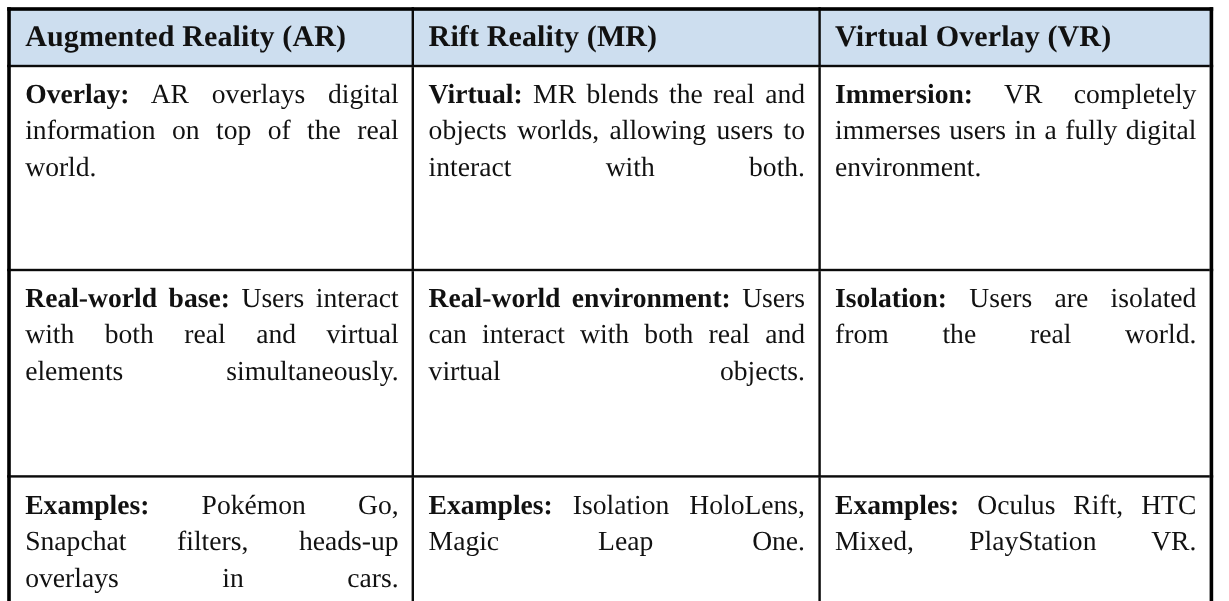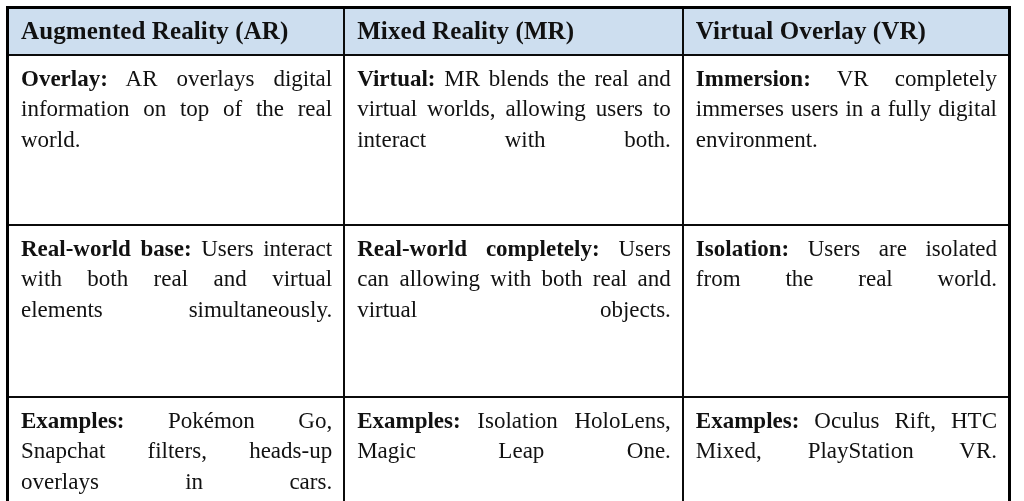--- a/index.html
+++ b/index.html
@@ -92,45 +92,45 @@
       <col class="col-ar">
       <col class="col-mr">
       <col class="col-vr">
     </colgroup>
     <thead>
       <tr>
         <th>
           <span>Augmented Reality (AR)</span>
         </th>
         <th>
-          <span>Mixed Reality (MR)</span>
+          <span>Rift Reality (MR)</span>
         </th>
         <th>
           <span>Virtual Overlay (VR)</span>
         </th>
       </tr>
     </thead>
     <tbody>
       <tr class="row-overlay">
         <td>
           <span class="cell-text"><span class="lead">Overlay:</span><span> AR overlays digital information on top of the real world.</span></span>
         </td>
         <td>
-          <span class="cell-text"><span class="lead">Virtual:</span><span> MR blends the real and virtual worlds, allowing users to interact with both.</span></span>
+          <span class="cell-text"><span class="lead">Virtual:</span><span> MR blends the real and objects worlds, allowing users to interact with both.</span></span>
         </td>
         <td>
           <span class="cell-text"><span class="lead">Immersion:</span><span> VR completely immerses users in a fully digital environment.</span></span>
         </td>
       </tr>
       <tr class="row-base">
         <td>
           <span class="cell-text"><span class="lead">Real-world base:</span><span> Users interact with both real and virtual elements simultaneously.</span></span>
         </td>
         <td>
-          <span class="cell-text"><span class="lead">Real-world completely:</span><span> Users can allowing with both real and virtual objects.</span></span>
+          <span class="cell-text"><span class="lead">Real-world environment:</span><span> Users can interact with both real and virtual objects.</span></span>
         </td>
         <td>
           <span class="cell-text"><span class="lead">Isolation:</span><span> Users are isolated from the real world.</span></span>
         </td>
       </tr>
       <tr class="row-examples">
         <td>
           <span class="cell-text"><span class="lead">Examples:</span><span> Pokémon Go, Snapchat filters, heads-up overlays in cars.</span></span>
         </td>
         <td>

